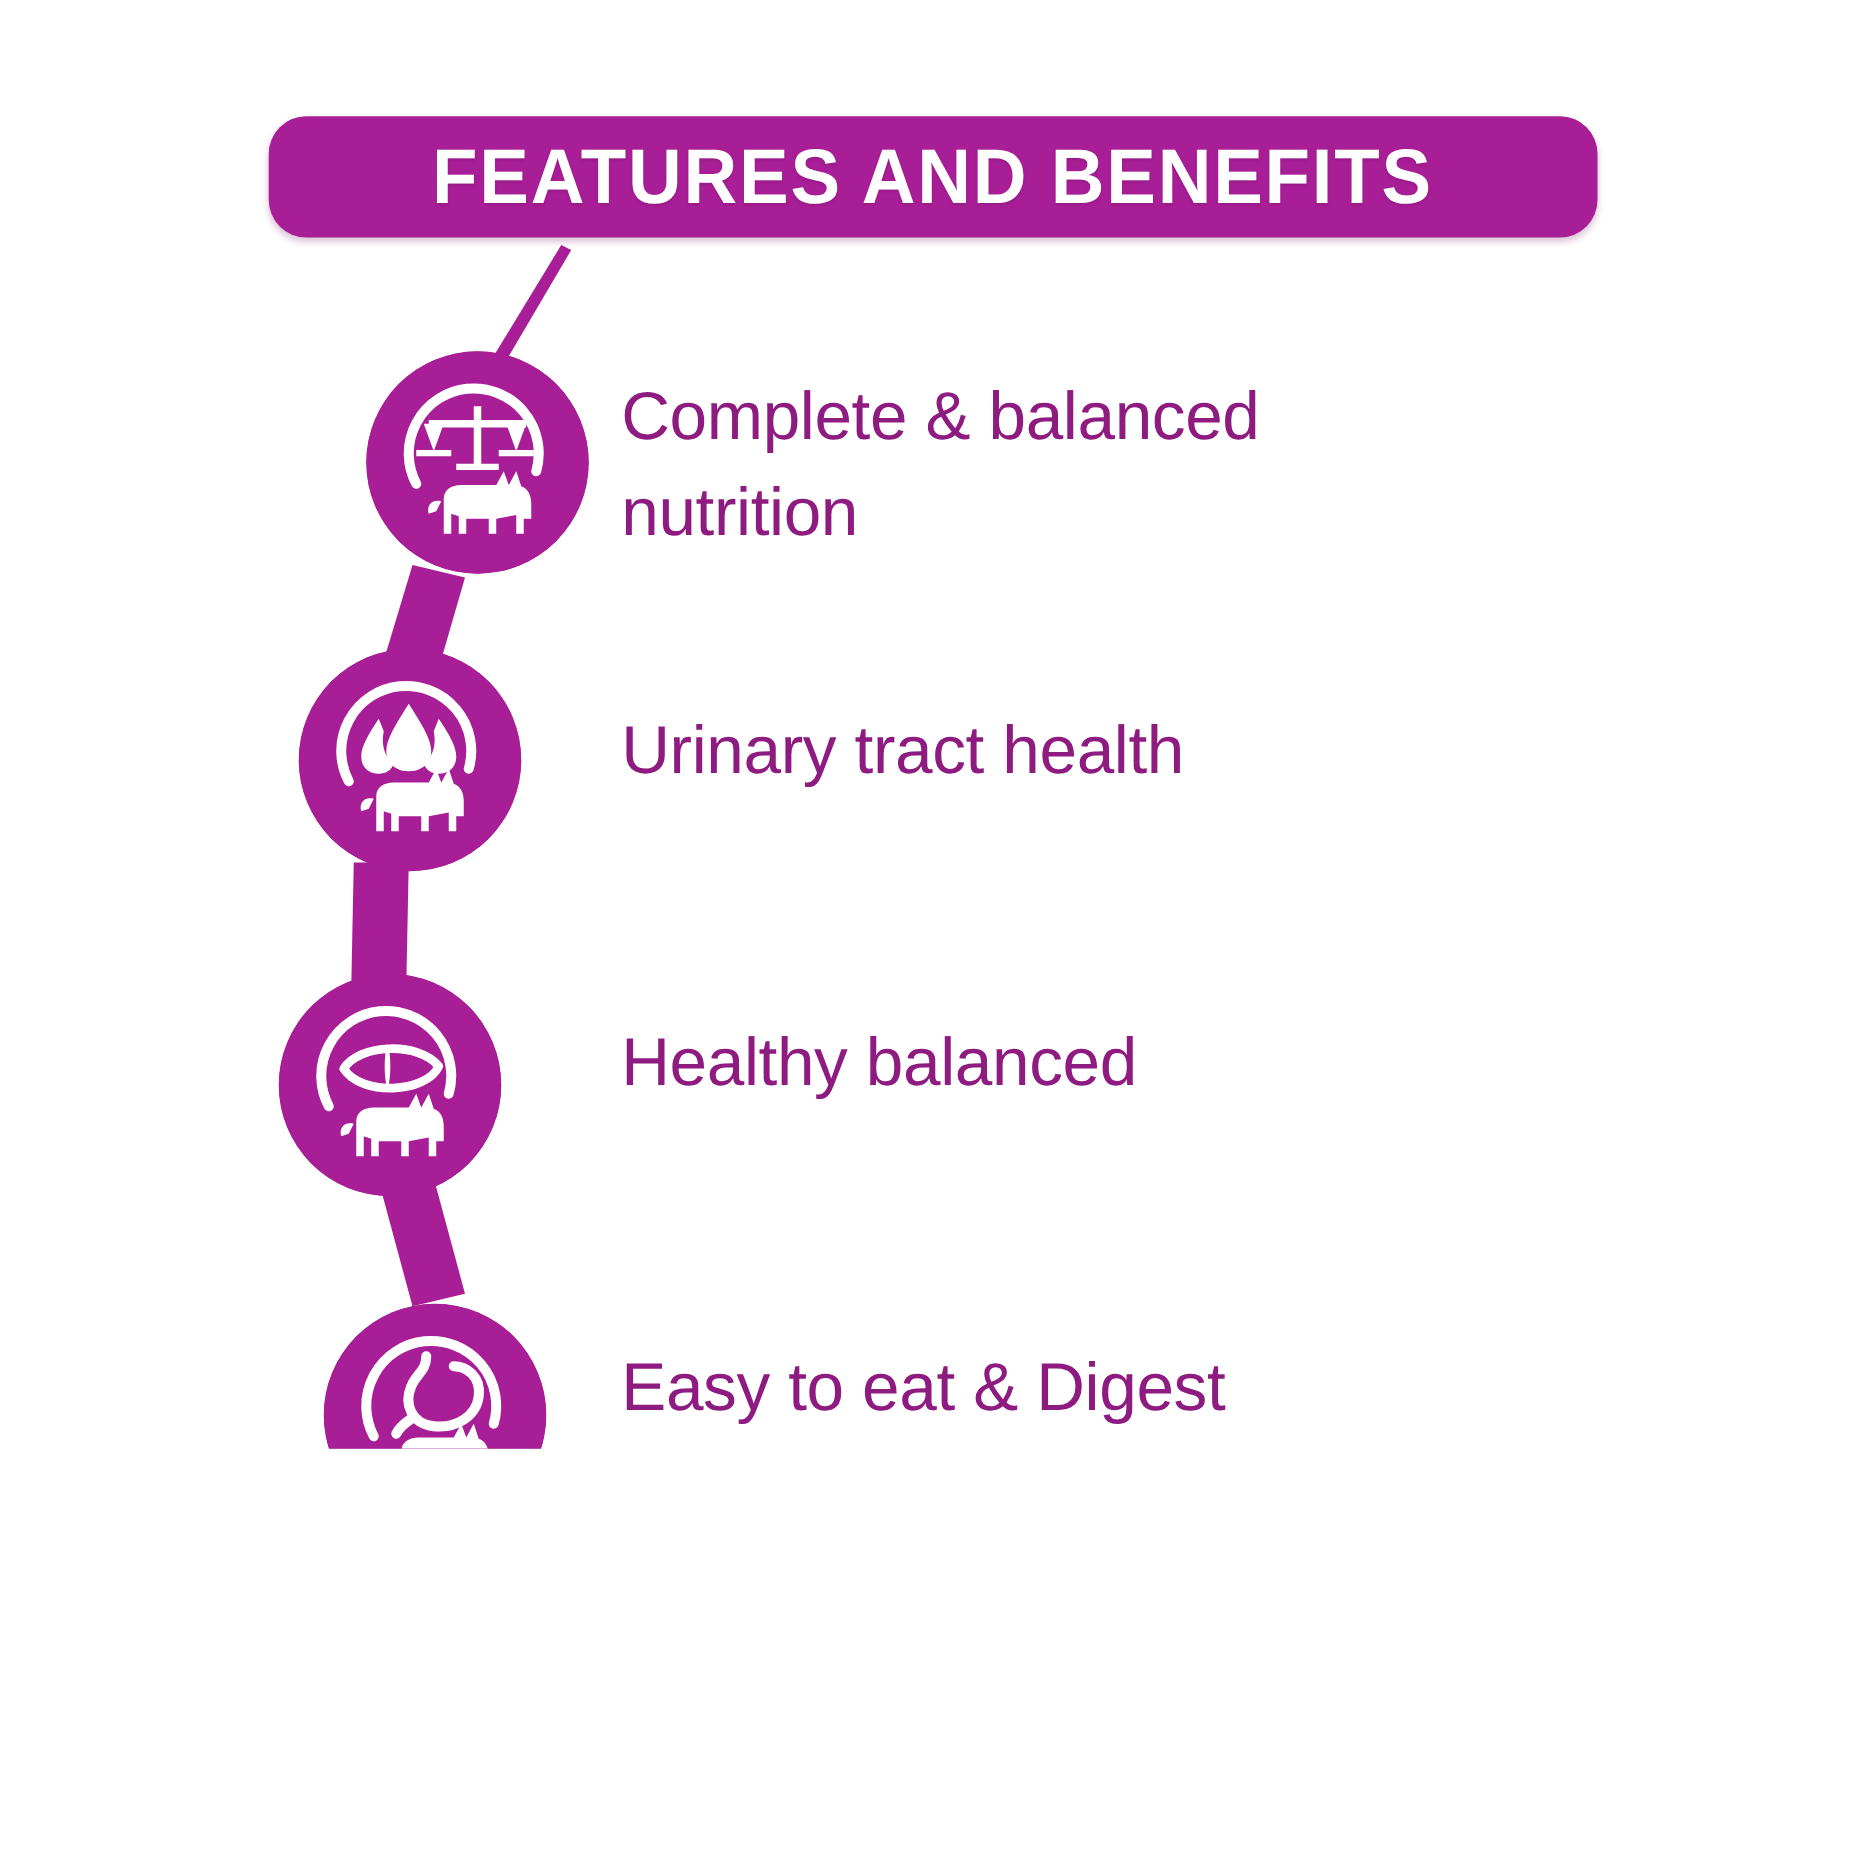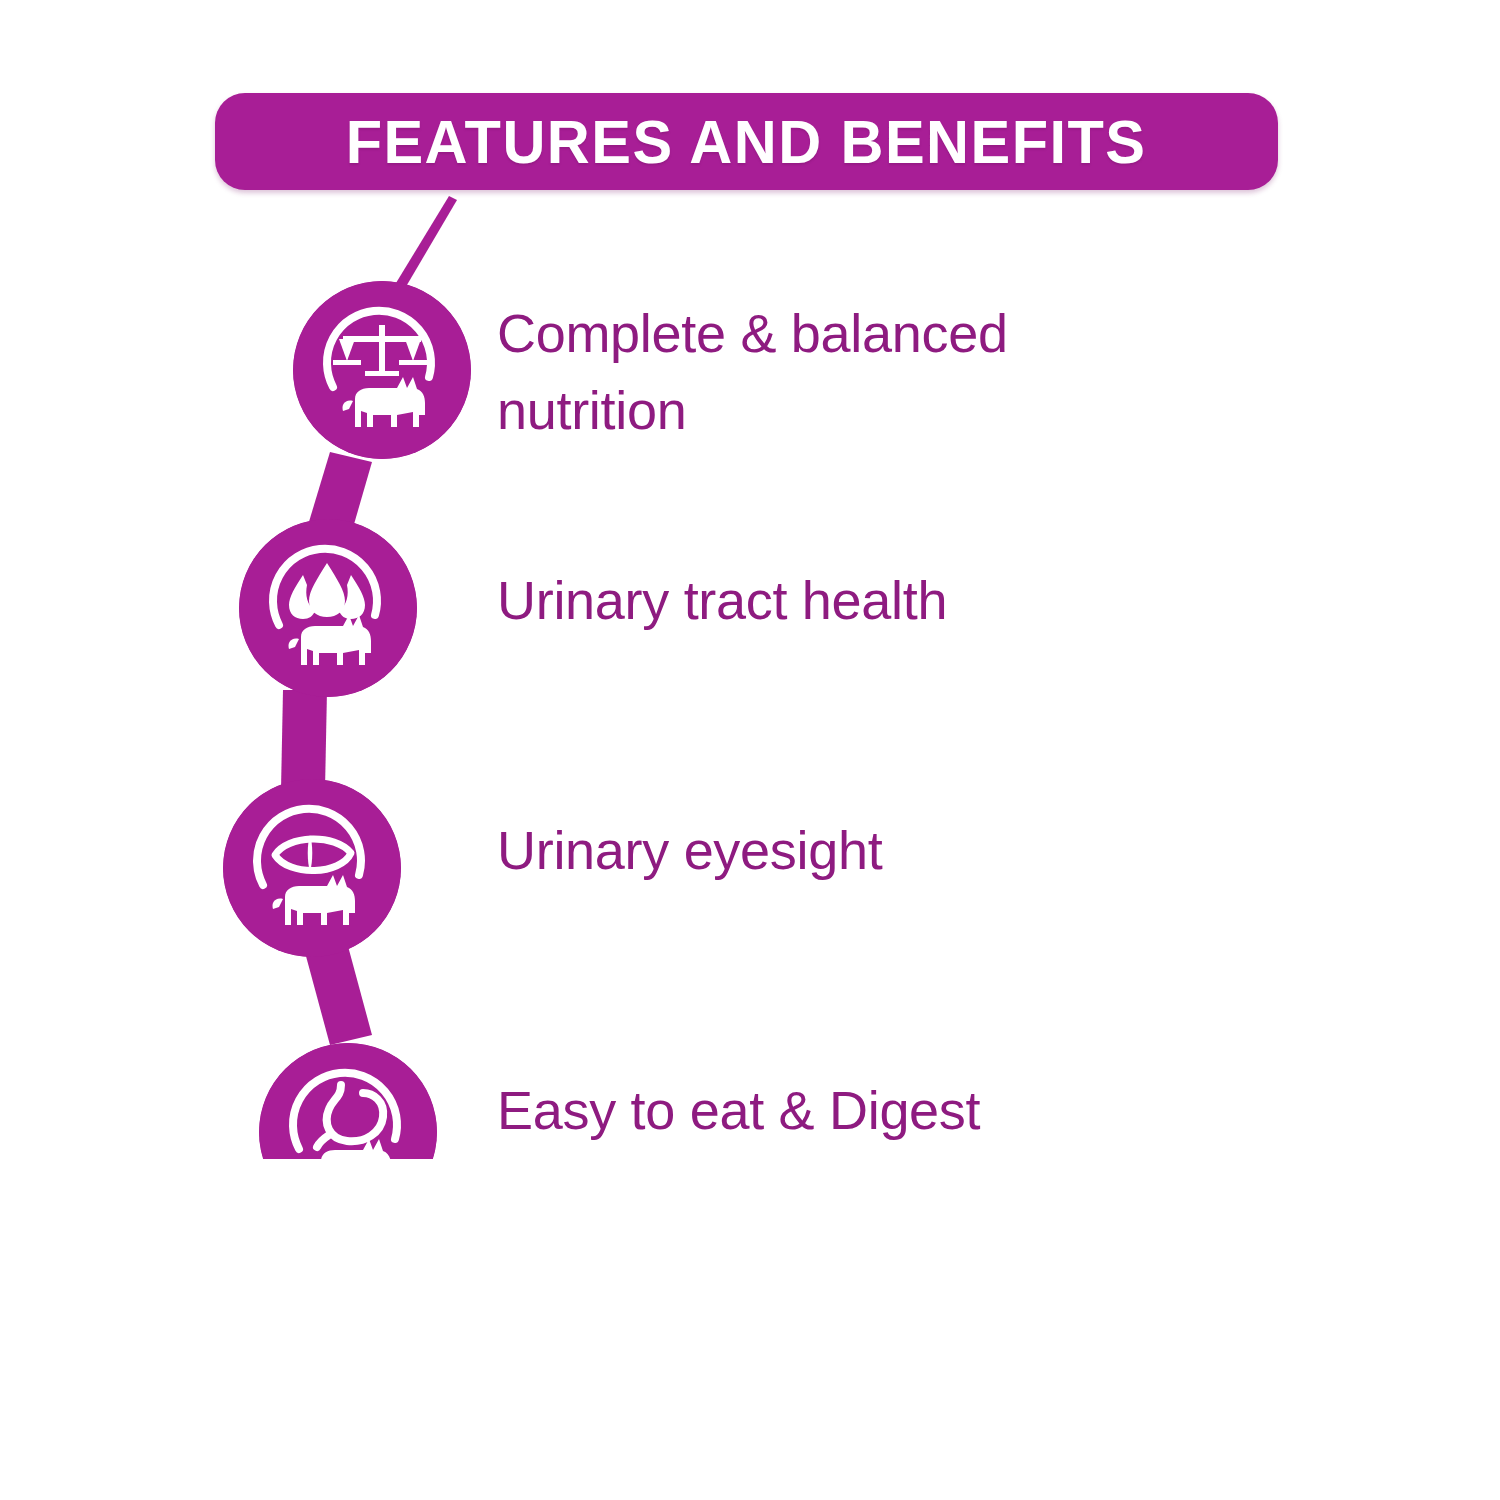--- a/index.html
+++ b/index.html
@@ -199,21 +199,21 @@
                L68,130 L68,146 L62,146 Z"></path>
       <path d="M60,120 C52,118 48,124 50,130 L56,128 Z"></path>
     </g>
   </svg>
 
   <div class="feature-label" style="left:497px; top:295px;">Complete &amp; balanced
 nutrition</div>
 
   <div class="feature-label" style="left:497px; top:562px;">Urinary tract health</div>
 
-  <div class="feature-label" style="left:497px; top:812px;">Urinary eyesight</div>
+  <div class="feature-label" style="left:497px; top:812px;">Healthy balanced</div>
 
   <div class="feature-label" style="left:497px; top:1072px;text-align:center;">Easy to eat &amp; Digest</div>
 
   <svg class="bowl" style="left:300px; top:1300px; width:350px; height:145px;" viewBox="0 0 350 145">
     <ellipse cx="178" cy="108" rx="160" ry="32" fill="#3E1149" opacity="0.35"></ellipse>
     <ellipse cx="175" cy="96" rx="162" ry="42" fill="#5E2270"></ellipse>
     <ellipse cx="175" cy="94" rx="126" ry="31" fill="#D99326"></ellipse>
 
     <path d="M62,94 C62,62 104,26 175,24 C246,26 288,62 288,94 C288,112 240,122 175,122 C110,122 62,112 62,94 Z" fill="#8A5138"></path>
     <g fill="#9C6046">

